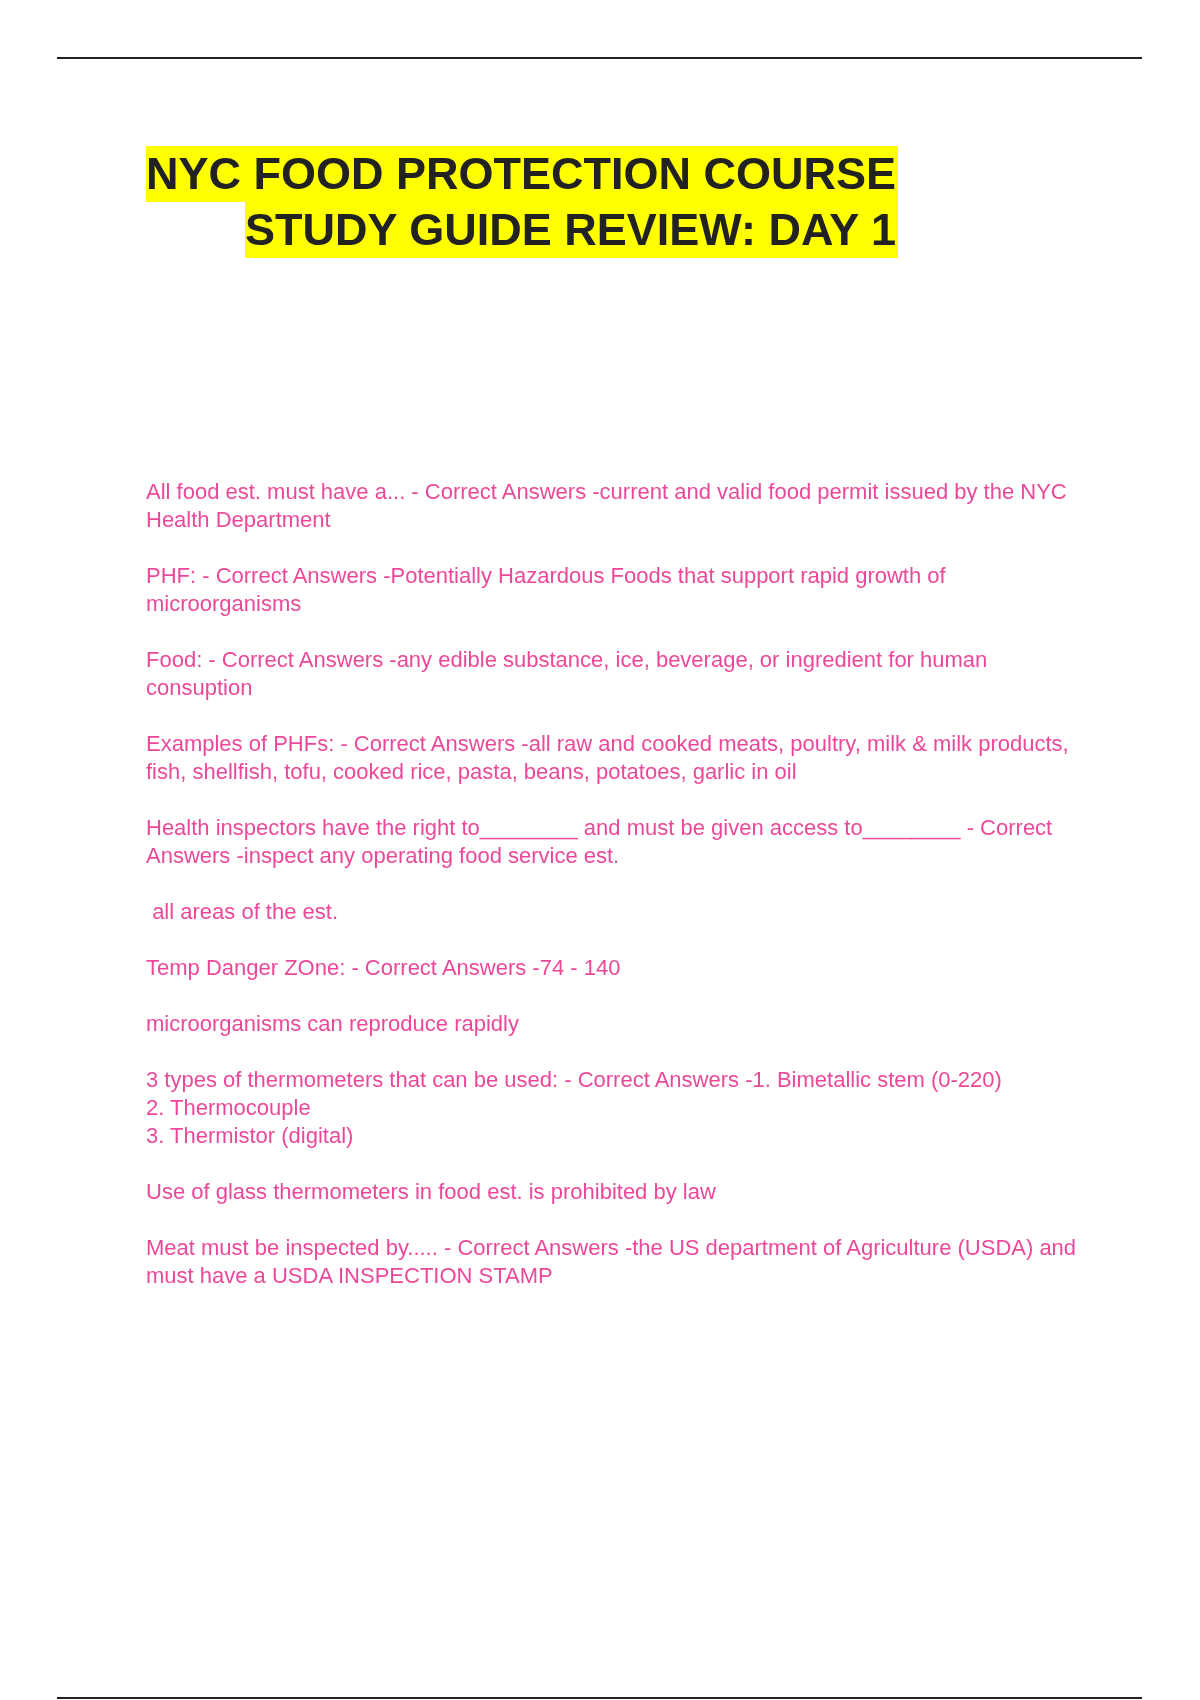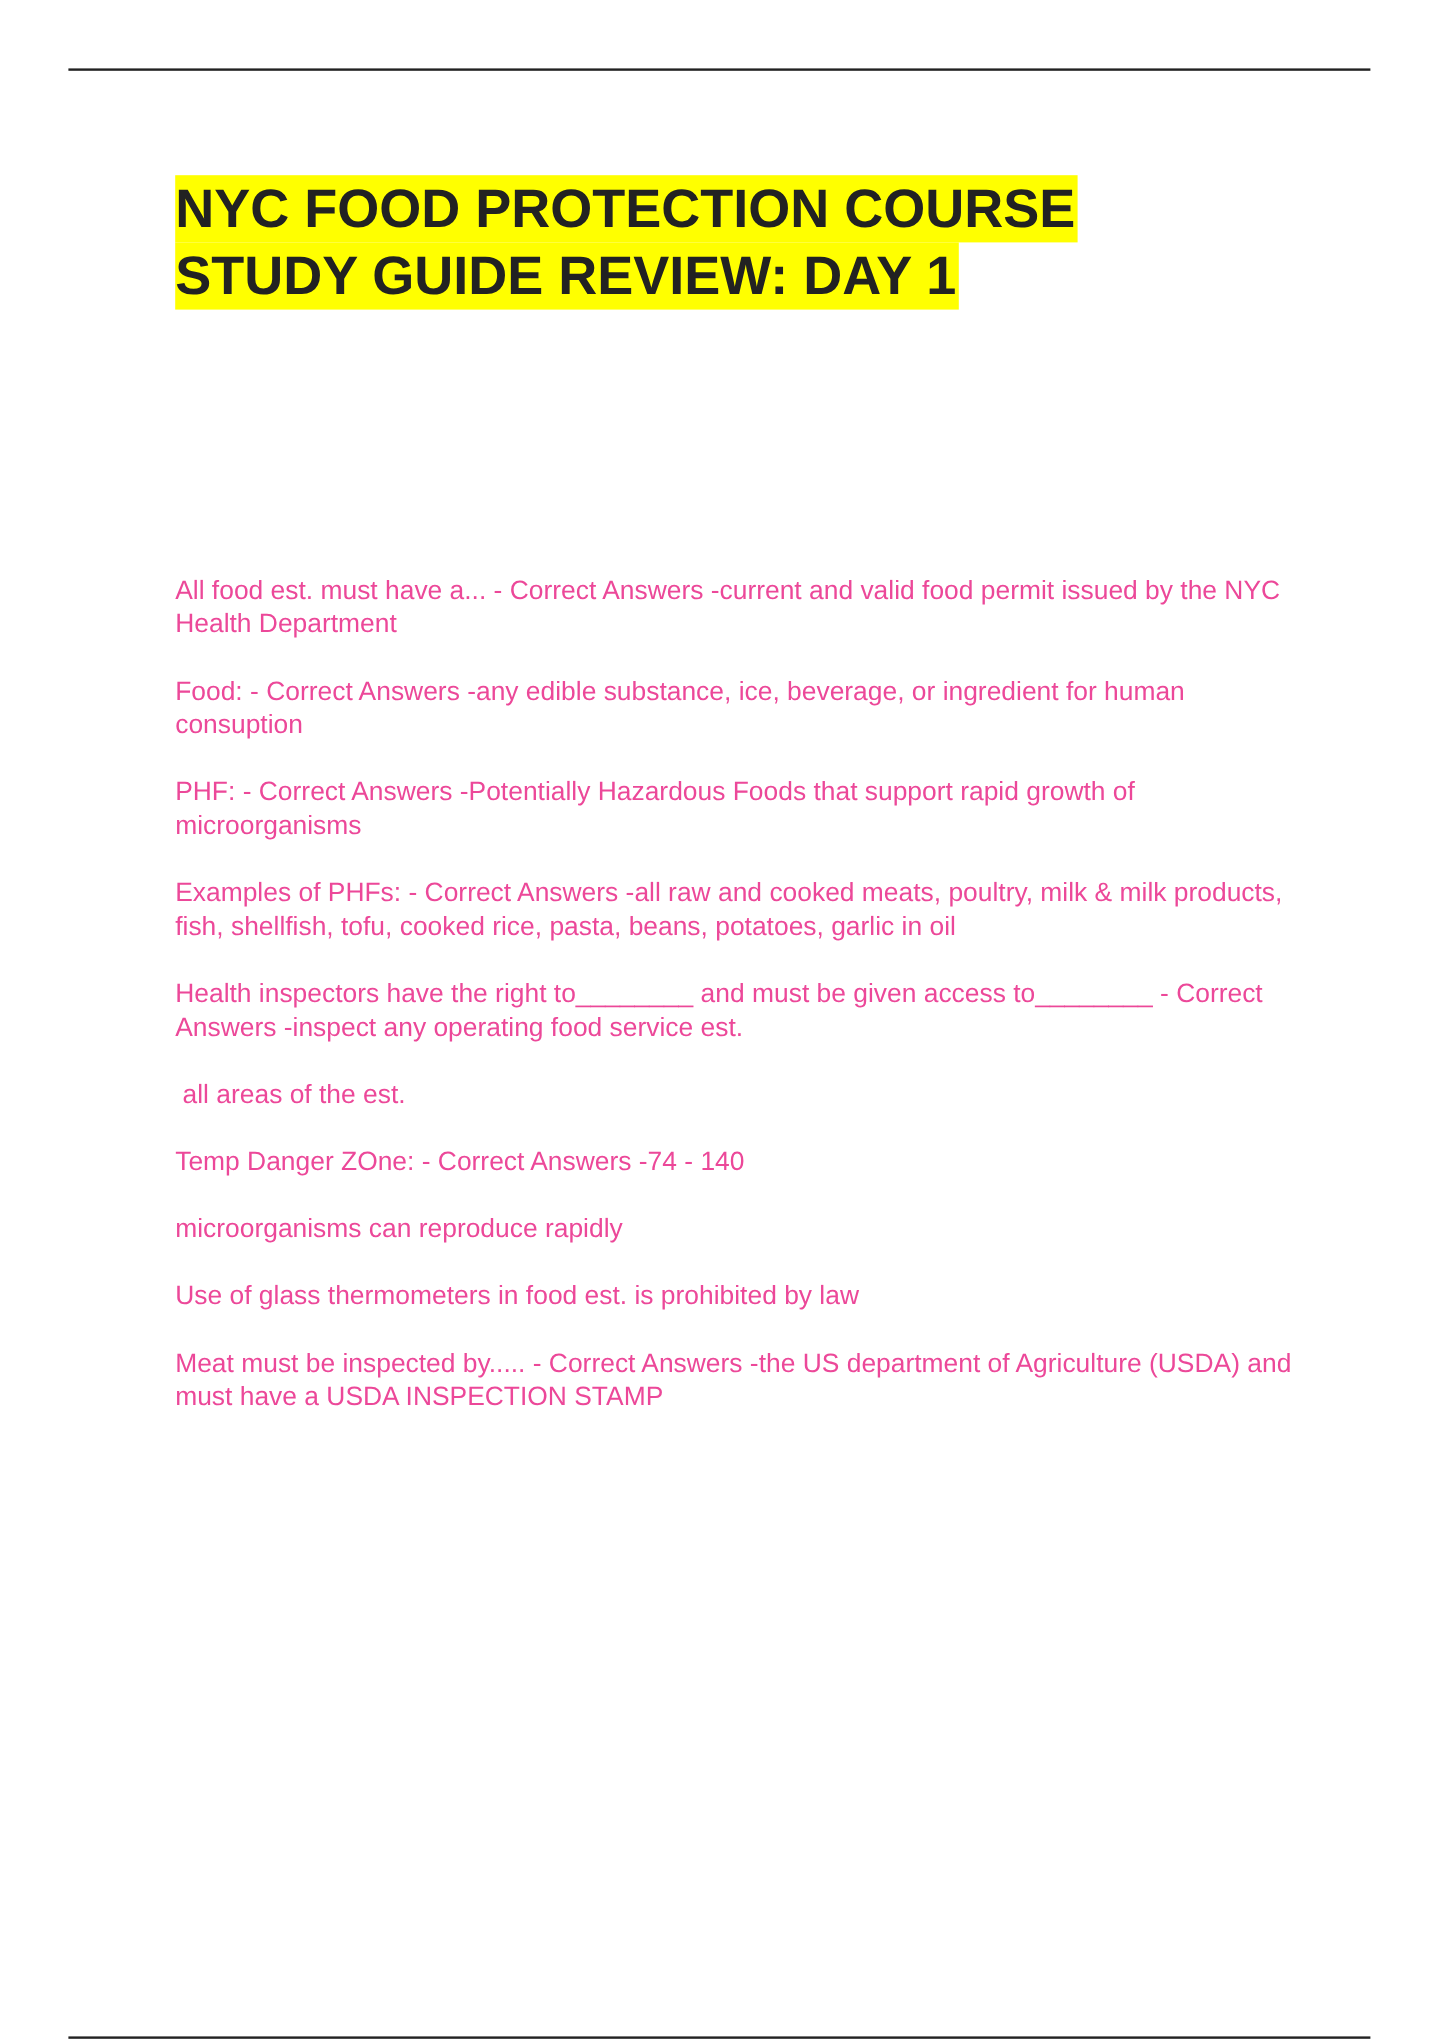--- a/index.html
+++ b/index.html
@@ -28,20 +28,21 @@
     .title {
       position: absolute;
       left: 146px;
       top: 146px;
       margin: 0;
       font-family: "Liberation Sans", sans-serif;
       font-weight: bold;
       font-size: 45px;
       line-height: 56px;
       color: #222222;
+      text-align: right;
     }
     .title-line {
       display: inline-block;
       background: #ffff00;
       padding-right: 2px;
       white-space: nowrap;
     }
 
     .content {
       position: absolute;
@@ -62,24 +63,27 @@
 
 <div class="rule rule-top"></div>
 
 <h1 class="title">
   <span class="title-line">NYC FOOD PROTECTION COURSE</span><br>
   <span class="title-line">STUDY GUIDE REVIEW: DAY 1</span>
 </h1>
 
 <div class="content">
   <p class="entry">All food est. must have a... - Correct Answers -current and valid food permit issued by the NYC Health Department</p>
+  <p class="entry">PHF: - Correct Answers -Potentially Hazardous Foods that support rapid growth of microorganisms</p>
   <p class="entry">Food: - Correct Answers -any edible substance, ice, beverage, or ingredient for human consuption</p>
-  <p class="entry">PHF: - Correct Answers -Potentially Hazardous Foods that support rapid growth of microorganisms</p>
   <p class="entry">Examples of PHFs: - Correct Answers -all raw and cooked meats, poultry, milk &amp; milk products, fish, shellfish, tofu, cooked rice, pasta, beans, potatoes, garlic in oil</p>
   <p class="entry">Health inspectors have the right to________ and must be given access to________ - Correct Answers -inspect any operating food service est.</p>
   <p class="entry"> all areas of the est.</p>
   <p class="entry">Temp Danger ZOne: - Correct Answers -74 - 140</p>
   <p class="entry">microorganisms can reproduce rapidly</p>
+  <p class="entry">3 types of thermometers that can be used: - Correct Answers -1. Bimetallic stem (0-220)
+2. Thermocouple
+3. Thermistor (digital)</p>
   <p class="entry">Use of glass thermometers in food est. is prohibited by law</p>
   <p class="entry">Meat must be inspected by..... - Correct Answers -the US department of Agriculture (USDA) and must have a USDA INSPECTION STAMP</p>
 </div>
 
 <div class="rule rule-bottom"></div>
 
 </body></html>

